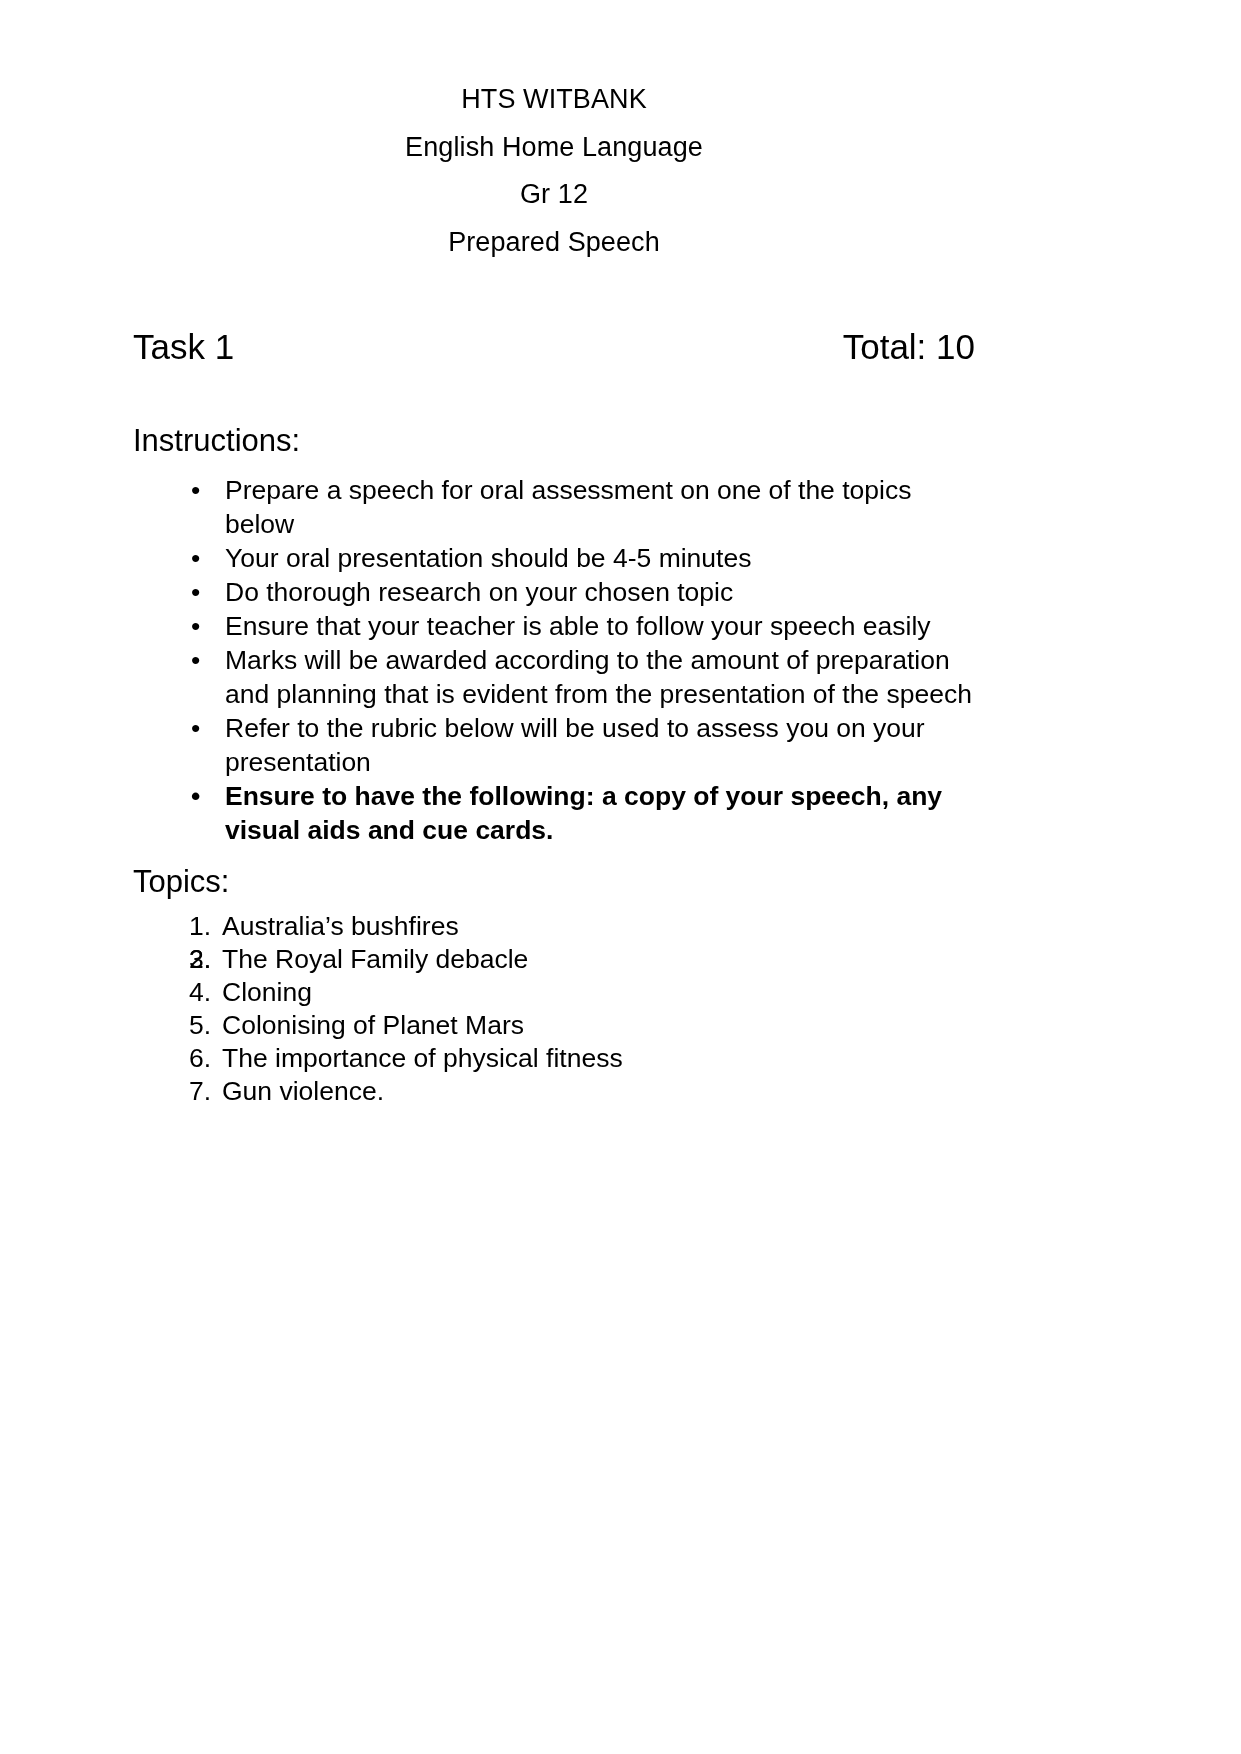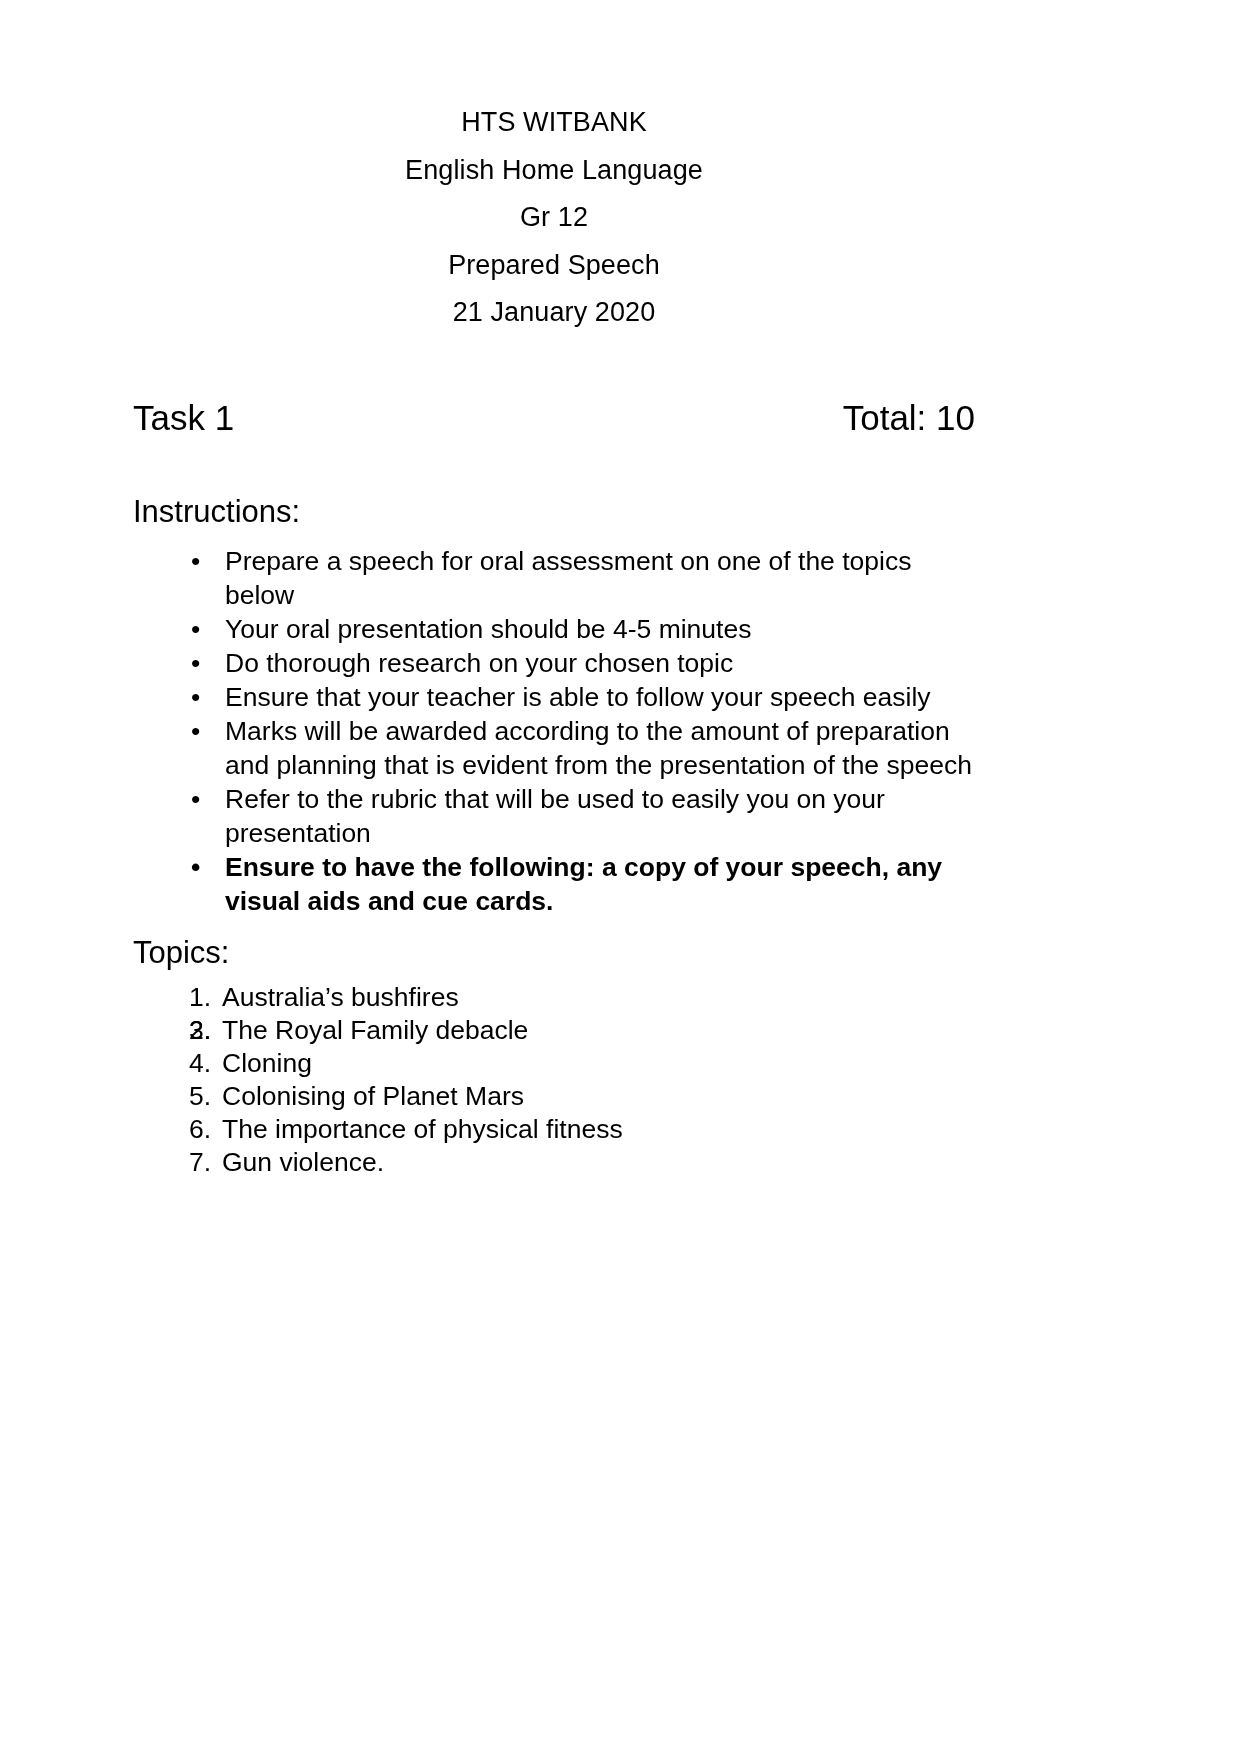--- a/index.html
+++ b/index.html
@@ -22,21 +22,21 @@
   }
   .content {
     position: absolute;
     left: 133px;
     top: 0;
     width: 842px;
   }
 
   
   .title-block {
-    padding-top: 99px;
+    padding-top: 76px;
   }
   .title-line {
     text-align: center;
     font-size: 27px;
     line-height: 47.5px;
     letter-spacing: 0.1px;
     white-space: nowrap;
   }
 
   
@@ -108,21 +108,20 @@
 <body>
 
 <div class="page">
   <div class="content">
 
     <div class="title-block">
       <div class="title-line">HTS WITBANK</div>
       <div class="title-line">English Home Language</div>
       <div class="title-line">Gr 12</div>
       <div class="title-line">Prepared Speech</div>
-      <div class="title-line">21 January 2020</div>
     </div>
 
     <div class="task-row">
       <span class="task-label">Task 1</span>
       <span class="task-total">Total: 10</span>
     </div>
 
     <div class="section-heading">Instructions:</div>
 
     <ul class="bullets">
@@ -141,21 +140,21 @@
       <li>
         <span class="marker">•</span>
         <span class="txt">Ensure that your teacher is able to follow your speech easily</span>
       </li>
       <li>
         <span class="marker">•</span>
         <span class="txt">Marks will be awarded according to the amount of preparation and planning that is evident from the presentation of the speech</span>
       </li>
       <li>
         <span class="marker">•</span>
-        <span class="txt">Refer to the rubric that will be used to easily you on your presentation</span>
+        <span class="txt">Refer to the rubric below will be used to assess you on your presentation</span>
       </li>
       <li class="bold">
         <span class="marker">•</span>
         <span class="txt">Ensure to have the following: a copy of your speech, any visual aids and cue cards.</span>
       </li>
     </ul>
 
     <div class="section-heading topics">Topics:</div>
 
     <ol class="topics-list">

